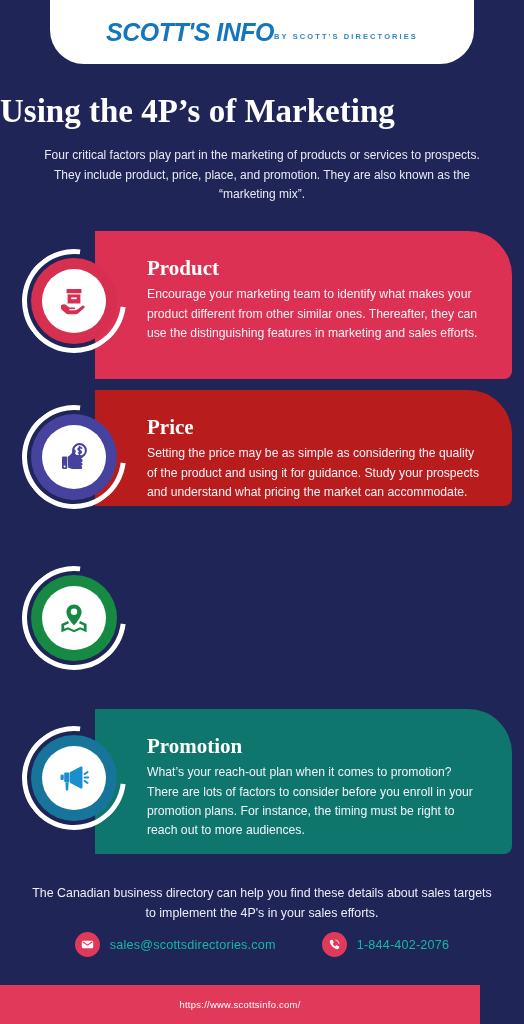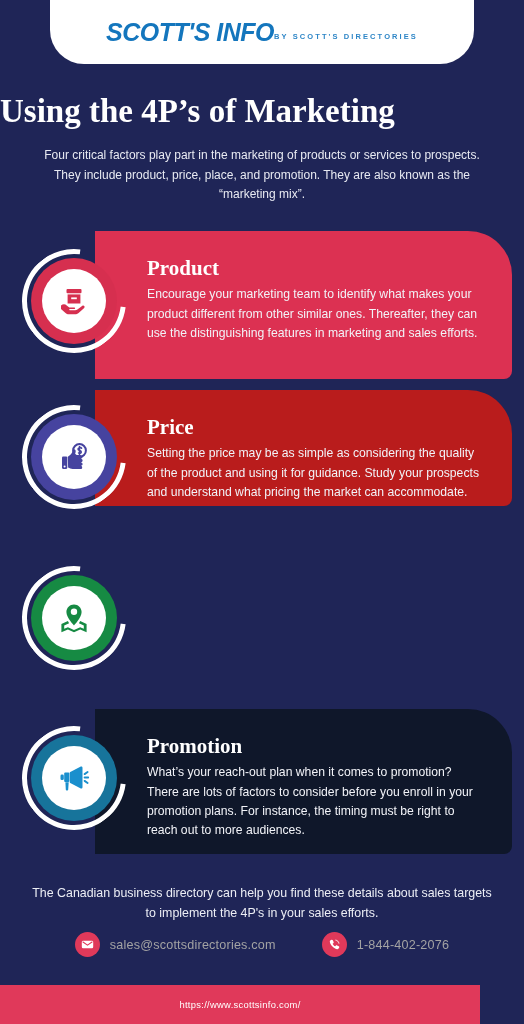--- a/index.html
+++ b/index.html
@@ -52,21 +52,21 @@
     font-weight:bold;font-size:21px;line-height:1.1;margin:0 0 5px 0;
     color:#ffffff;
   }
   .card-body{
     font-size:12.2px;line-height:19.4px;color:#f2f3f8;margin:0;
   }
 
   #card-product{top:231px;height:148px;background:#dc3152;border-radius:0 44px 8px 0;}
   #card-price{top:390px;height:116px;background:#b91c1c;border-radius:0 44px 8px 0;}
   #card-place{top:551px;height:141px;background:#1a9148;border-radius:0 44px 8px 0;}
-  #card-promotion{top:709px;height:145px;background:#0f172a;border-radius:0 44px 8px 0;}
+  #card-promotion{top:709px;height:145px;background:#0f766e;border-radius:0 44px 8px 0;}
 
   
   .medallion{position:absolute;width:104px;height:104px;}
   .arc{
     position:absolute;inset:0;border-radius:50%;
     border:5px solid #ffffff;
     border-right-color:transparent;
     transform:rotate(-38deg);
     box-sizing:border-box;
   }
@@ -95,21 +95,21 @@
   }
   .contacts{
     position:absolute;left:0;top:932px;width:524px;
     display:flex;justify-content:center;align-items:center;gap:46px;
   }
   .contact{display:flex;align-items:center;gap:10px;}
   .badge{
     width:25px;height:25px;border-radius:50%;background:#e0395a;
     display:flex;align-items:center;justify-content:center;flex:0 0 auto;
   }
-  .contact-label{font-size:12.6px;color:#a3a3a3;letter-spacing:0.2px;}
+  .contact-label{font-size:12.6px;color:#14b8a6;letter-spacing:0.2px;}
 
   .urlbar{
     position:absolute;left:0;top:985px;width:480px;height:39px;
     background:#e0395a;display:flex;align-items:center;justify-content:center;
   }
   .urlbar span{font-size:9.4px;color:#ffffff;letter-spacing:0.3px;}
 </style>
 </head>
 <body>
 

